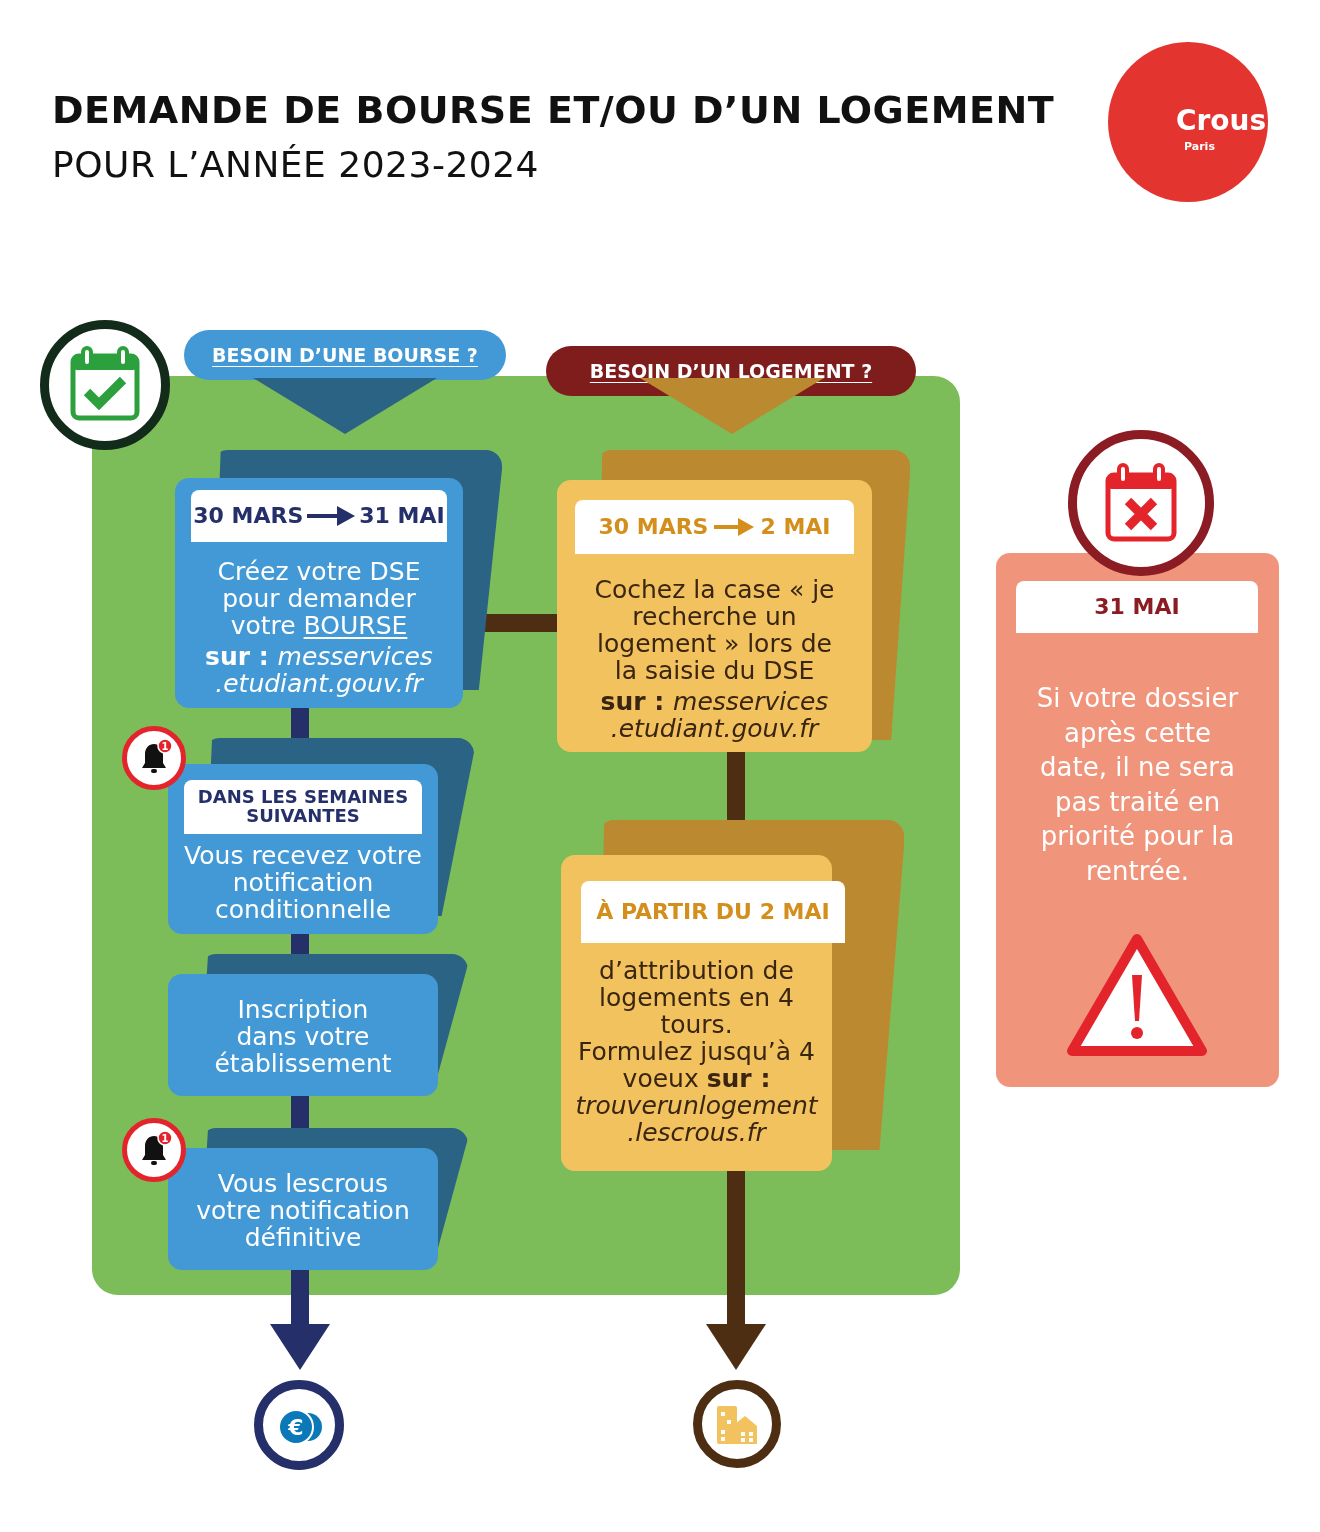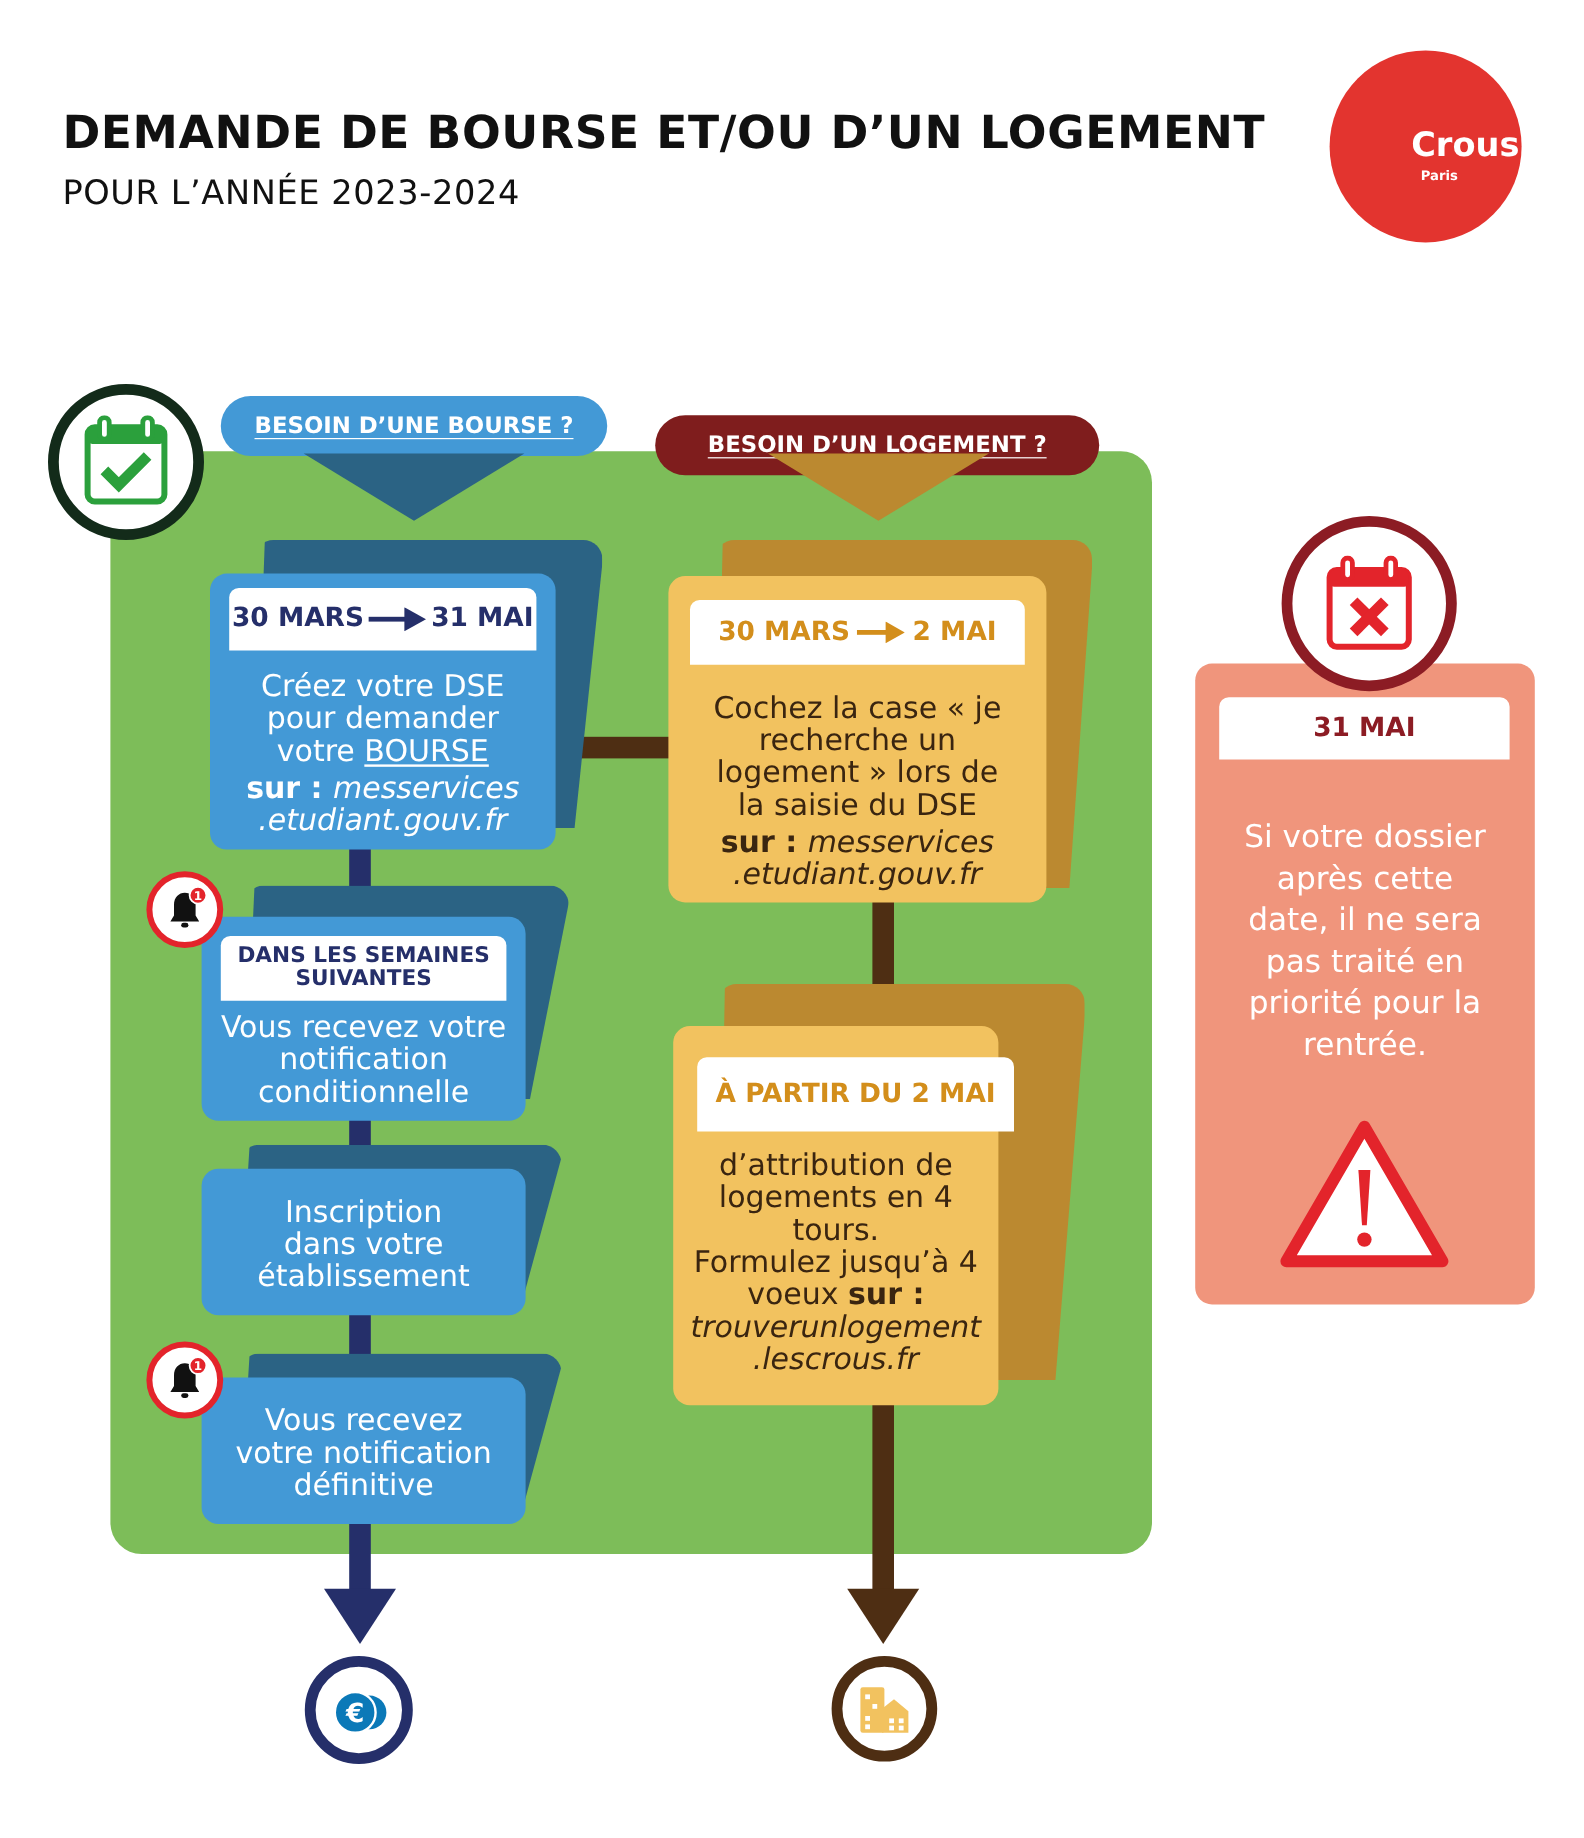--- a/index.html
+++ b/index.html
@@ -1,20 +1,20 @@
 <!DOCTYPE html>
 <html><head>
 <meta charset="utf-8">
 <style>
   html, body { margin:0; padding:0; }
   body { width:1320px; height:1532px; background:#ffffff; position:relative; overflow:hidden;
          font-family:"DejaVu Sans", "Liberation Sans", sans-serif; }
   .abs { position:absolute; }
   .title { left:52px; top:88px; font-size:38px; font-weight:bold; color:#111; letter-spacing:0.5px; white-space:nowrap; }
-  .subtitle { left:52px; top:144px; font-size:28px; color:#111; letter-spacing:0.5px; white-space:nowrap; }
+  .subtitle { left:52px; top:144px; font-size:36px; color:#111; letter-spacing:0.5px; white-space:nowrap; }
   .logo { left:1108px; top:42px; width:160px; height:160px; border-radius:50%; background:#e3342f; overflow:hidden; }
   .logo .crous { position:absolute; left:68px; top:62px; font-size:28px; font-weight:bold; color:#fff; white-space:nowrap; }
   .logo .paris { position:absolute; left:76px; top:98px; font-size:11px; font-weight:bold; color:#fff; }
 
   .green { left:92px; top:376px; width:868px; height:919px; background:#7dbd59; border-radius:0 26px 26px 26px; }
 
   .pill { height:50px; border-radius:25px; display:flex; align-items:center; justify-content:center;
           color:#fff; font-weight:bold; font-size:19px; text-decoration:underline; text-underline-offset:4px; white-space:nowrap; }
   .pill-blue { left:184px; top:330px; width:322px; background:#4399d6; }
   .pill-yellow { left:546px; top:346px; width:370px; background:#7f1d1d; }
@@ -134,21 +134,21 @@
   <div class="card-text" style="top:22px;">
     <div>Inscription</div>
     <div>dans votre</div>
     <div>établissement</div>
   </div>
 </div>
 
 <div class="abs shadow shadow-blue" style="left:200px;top:1128px;width:268px;height:128px;clip-path:polygon(3% 0,100% 0,100% 8%,88% 100%,0 100%);"></div>
 <div class="abs card card-blue" style="left:168px;top:1148px;width:270px;height:122px;">
   <div class="card-text" style="top:22px;">
-    <div>Vous recevez</div>
+    <div>Vous lescrous</div>
     <div>votre notification</div>
     <div>définitive</div>
   </div>
 </div>
 <div class="abs circle" style="left:122px;top:1118px;width:64px;height:64px;border:5px solid #e3242b;">
   <svg width="40" height="40" viewBox="0 0 40 40">
     <path d="M8 30 L32 30 L29 25 L29 16 C29 10 25 6 20 6 C15 6 11 10 11 16 L11 25 Z" fill="#111"></path>
     <rect x="17" y="31" width="6" height="4" rx="2" fill="#111"></rect>
     <circle cx="31" cy="8" r="7" fill="#e3242b" stroke="#fff" stroke-width="1.5"></circle>
     <text x="31" y="12" font-size="10" font-weight="bold" fill="#fff" text-anchor="middle" font-family="DejaVu Sans, sans-serif">1</text>

